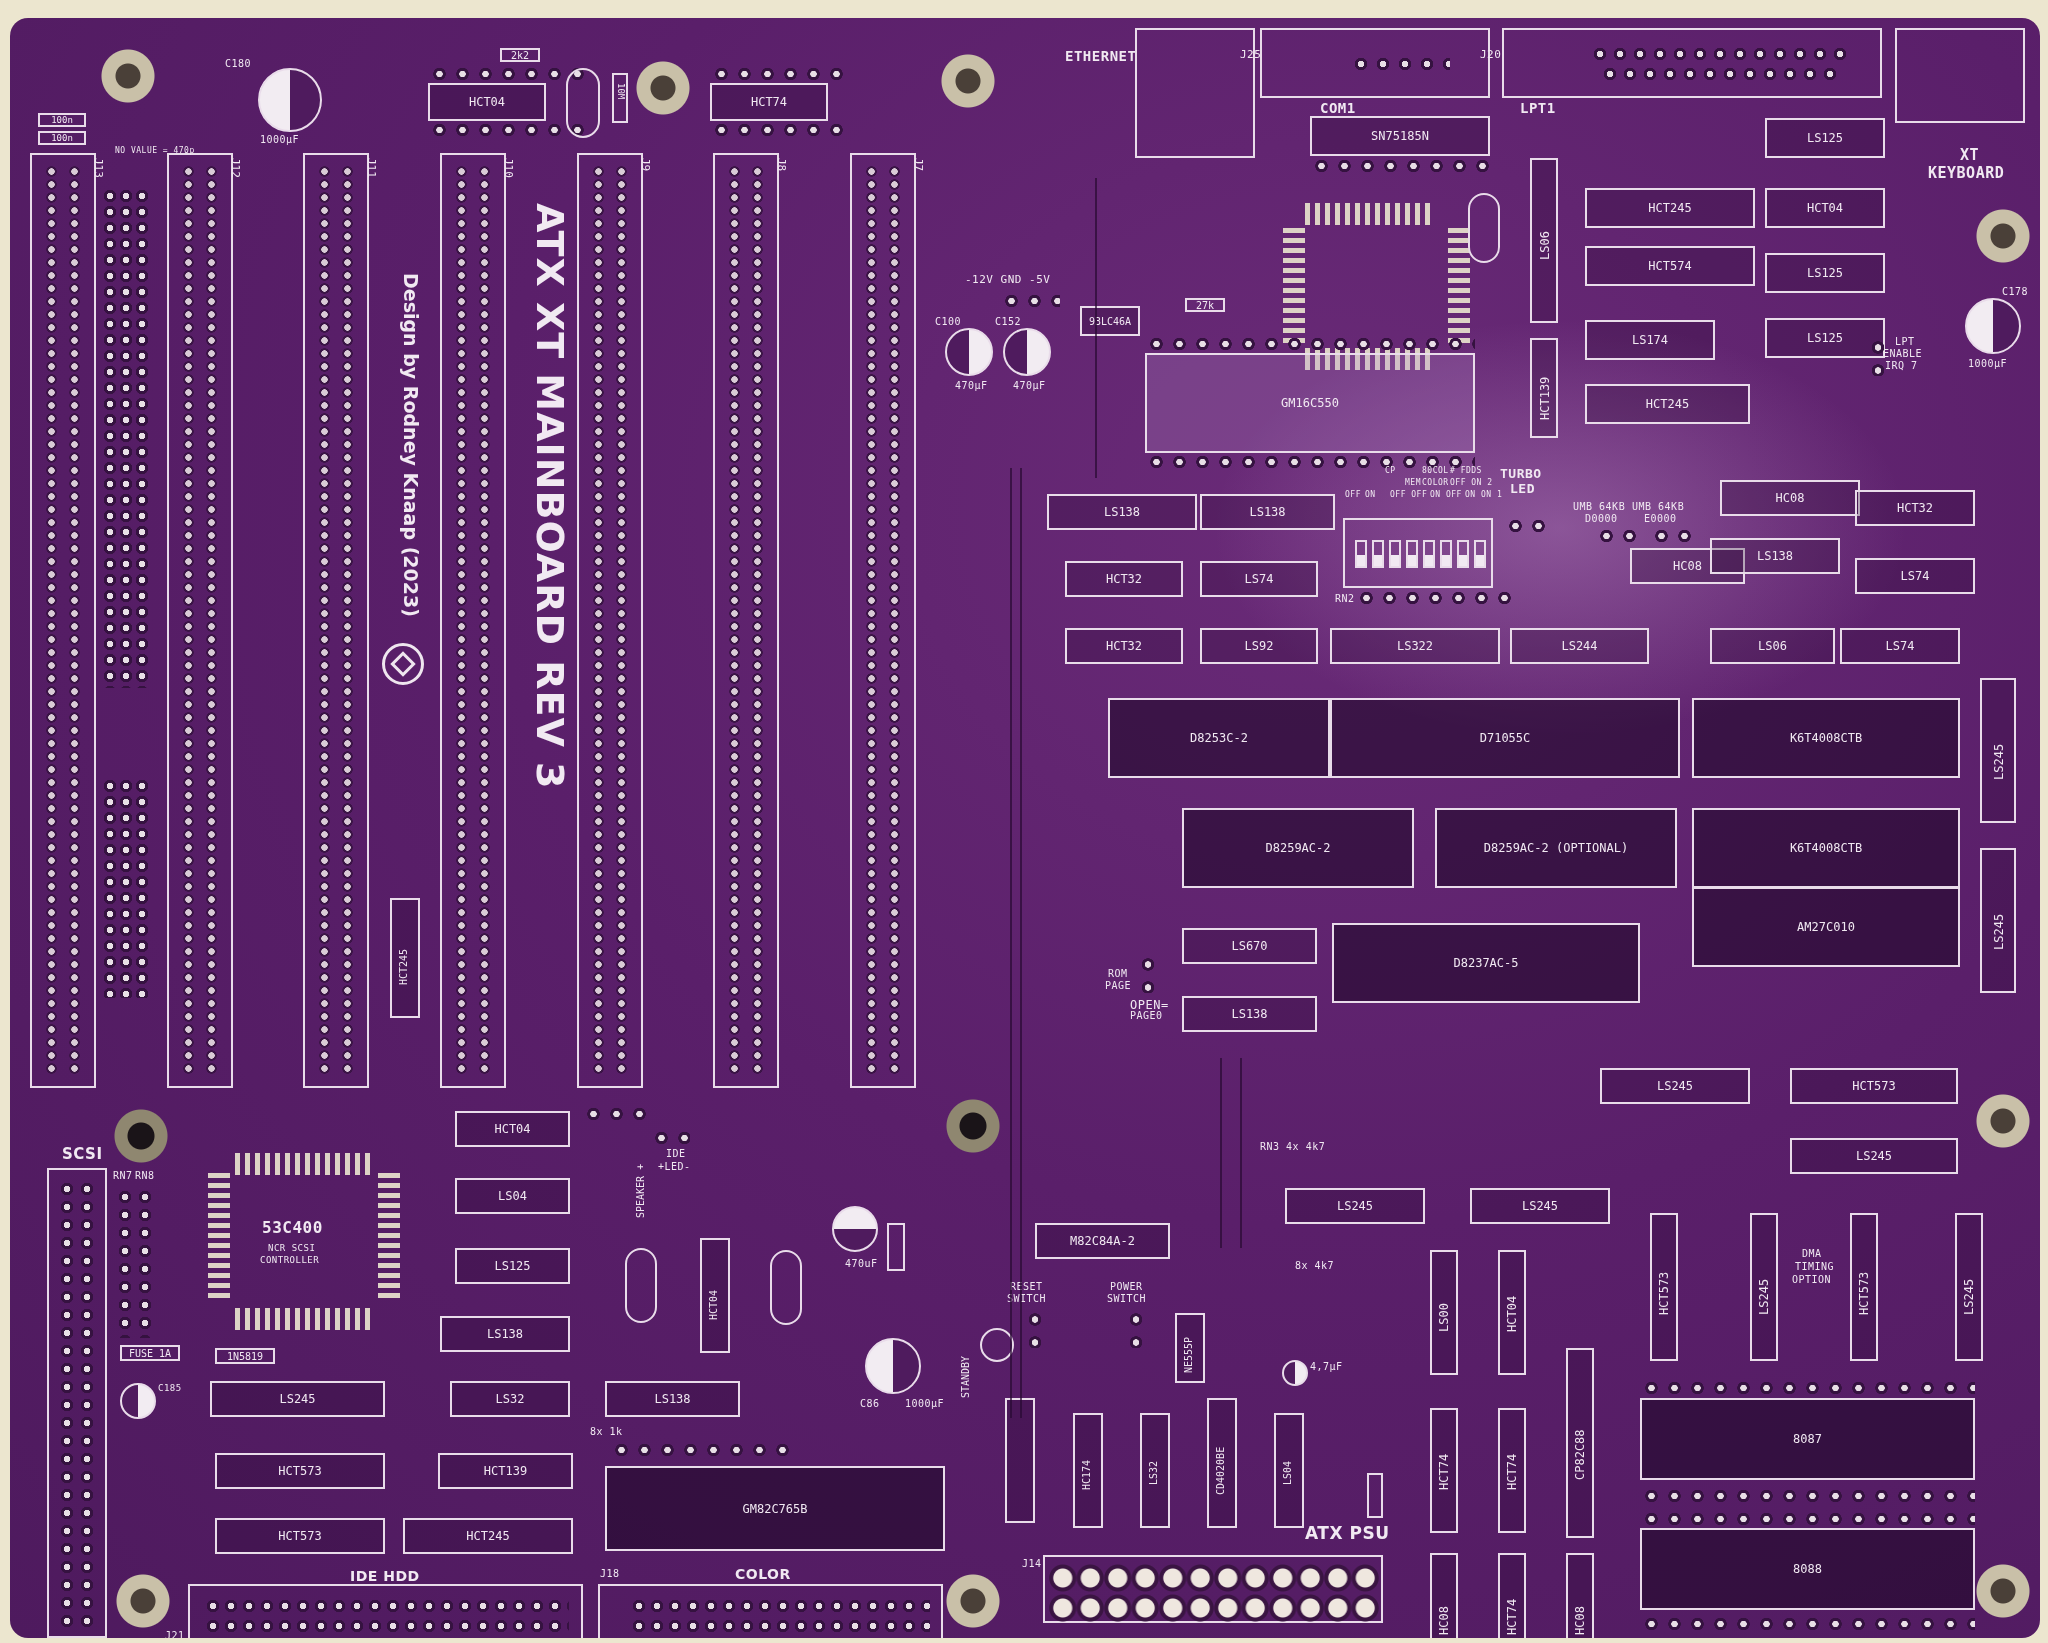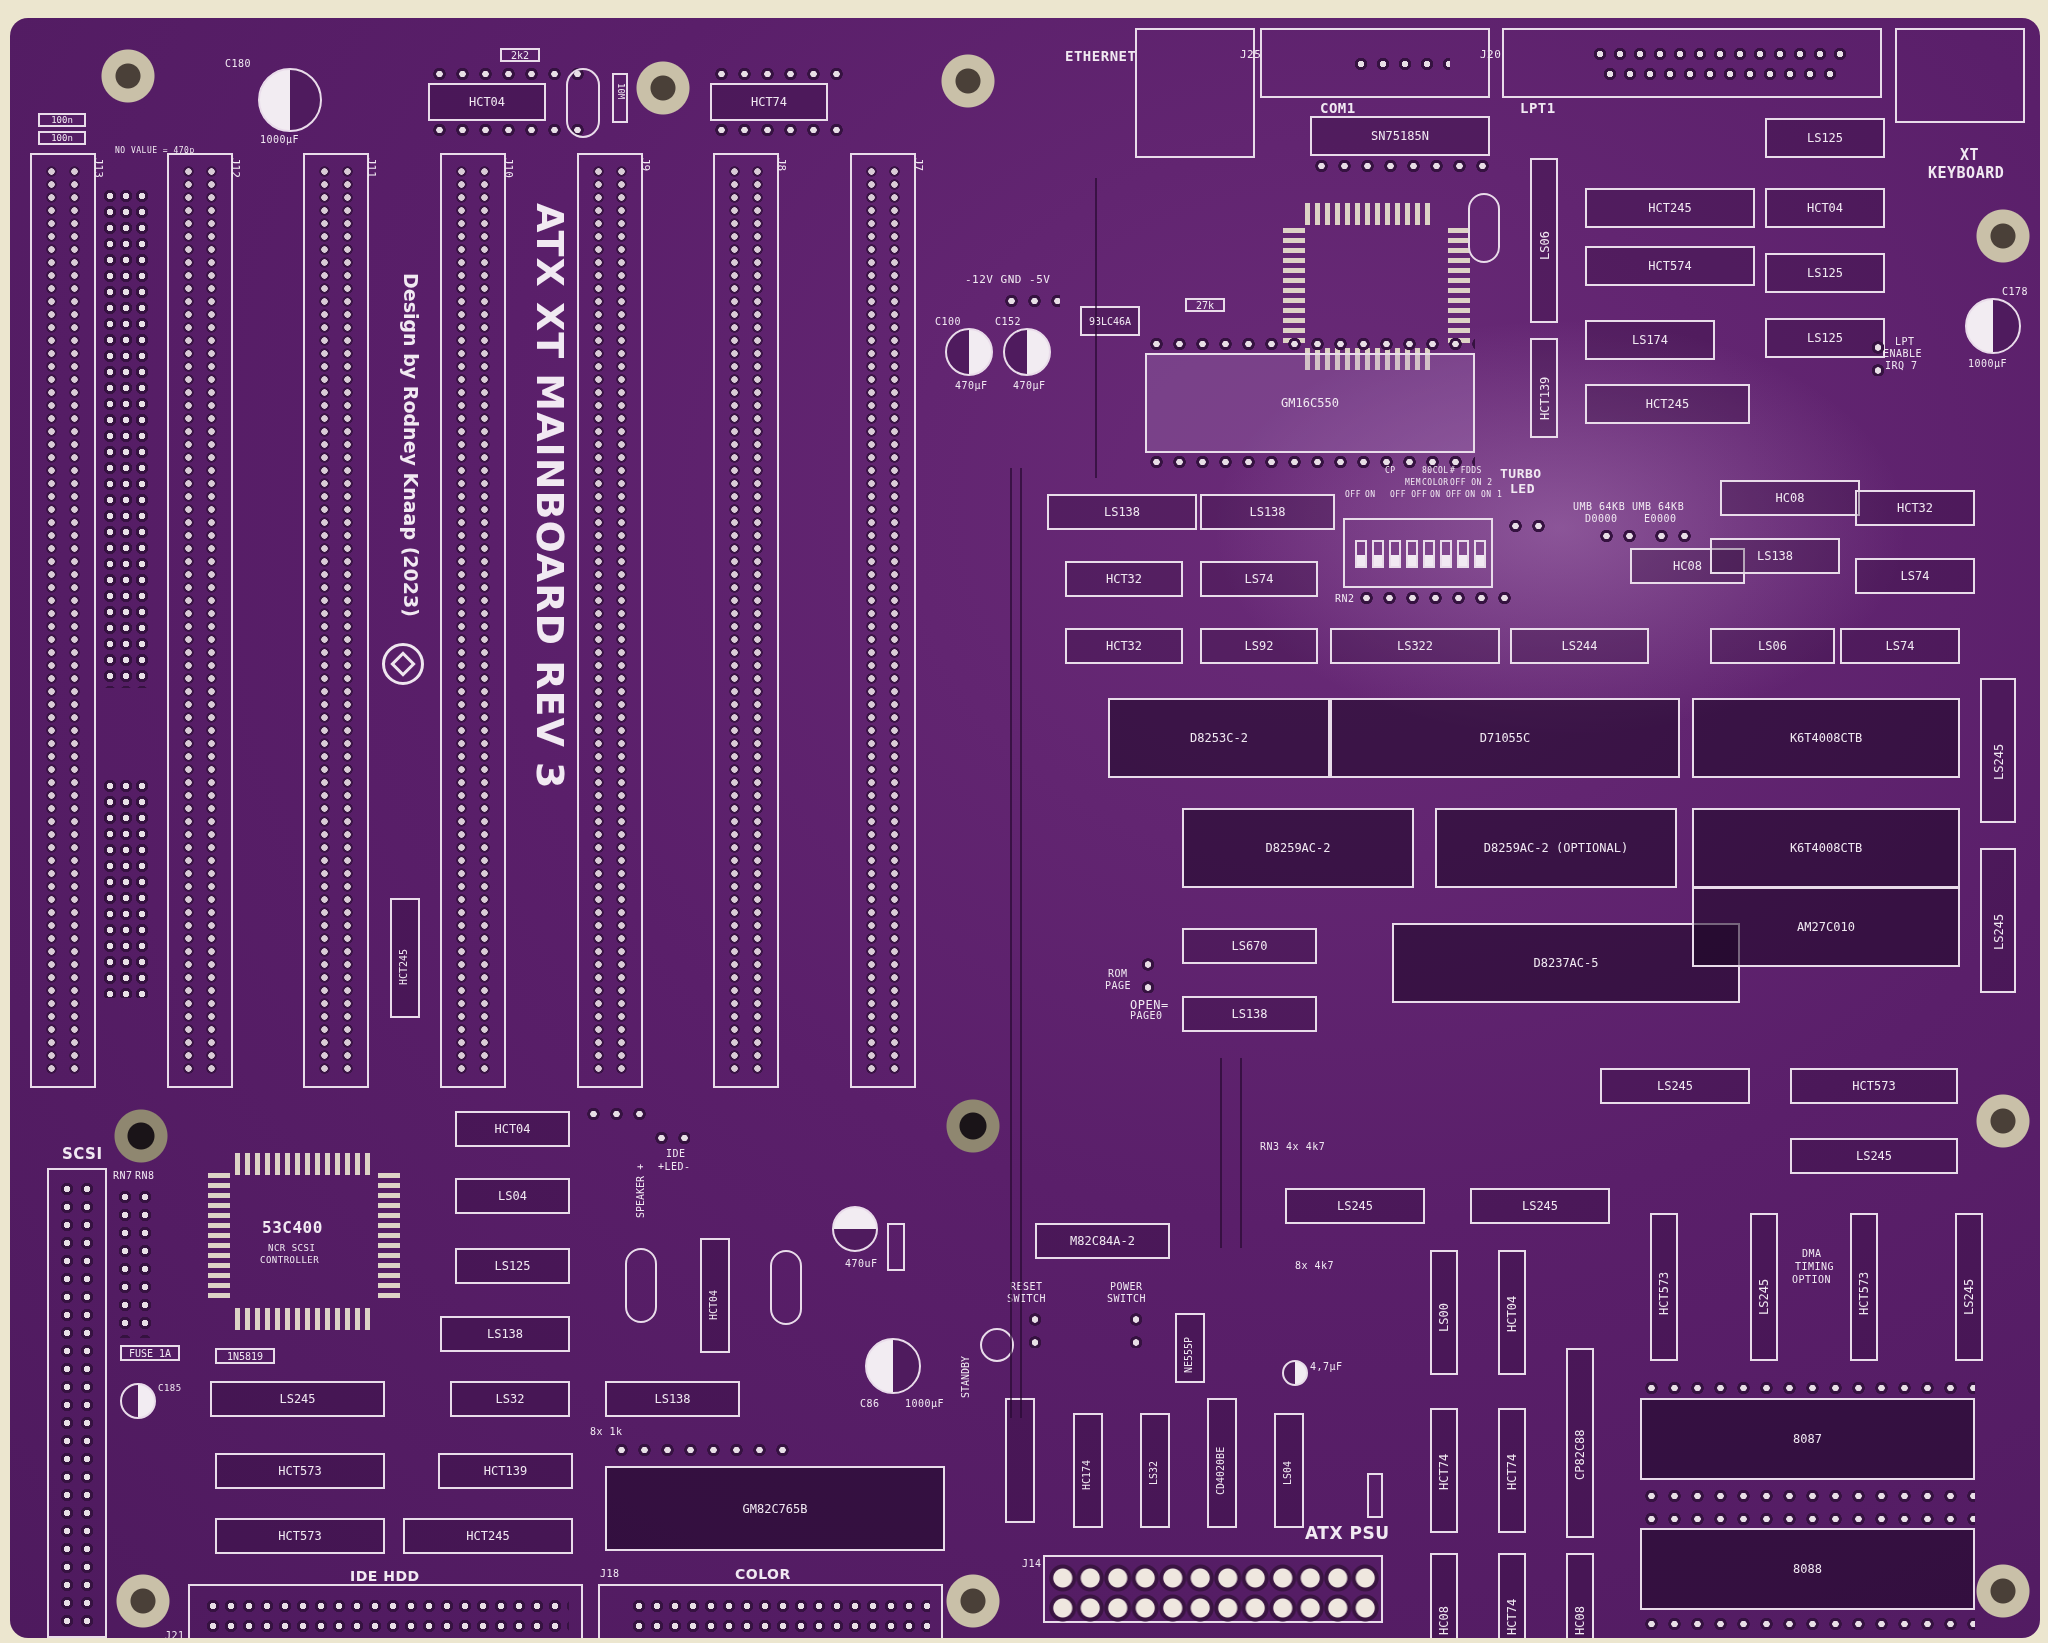--- a/index.html
+++ b/index.html
@@ -292,21 +292,21 @@
     </div>
   <div class="ic dark" style="left:1172px;top:790px;width:232px;height:80px">
       <span>D8259AC-2</span>
     </div>
   <div class="ic dark" style="left:1425px;top:790px;width:242px;height:80px">
       <span>D8259AC-2 (OPTIONAL)</span>
     </div>
   <div class="ic dark" style="left:1682px;top:790px;width:268px;height:80px">
       <span>K6T4008CTB</span>
     </div>
-  <div class="ic dark" style="left:1382px;top:905px;width:348px;height:80px">
+  <div class="ic dark" style="left:1322px;top:905px;width:308px;height:80px">
       <span>D8237AC-5</span>
     </div>
   <div class="ic dark" style="left:1682px;top:869px;width:268px;height:80px">
       <span>AM27C010</span>
     </div>
   <div class="ic" style="left:1172px;top:910px;width:135px;height:36px">
       <span>LS670</span>
     </div>
   <div class="ic" style="left:1172px;top:978px;width:135px;height:36px">
       <span>LS138</span>

